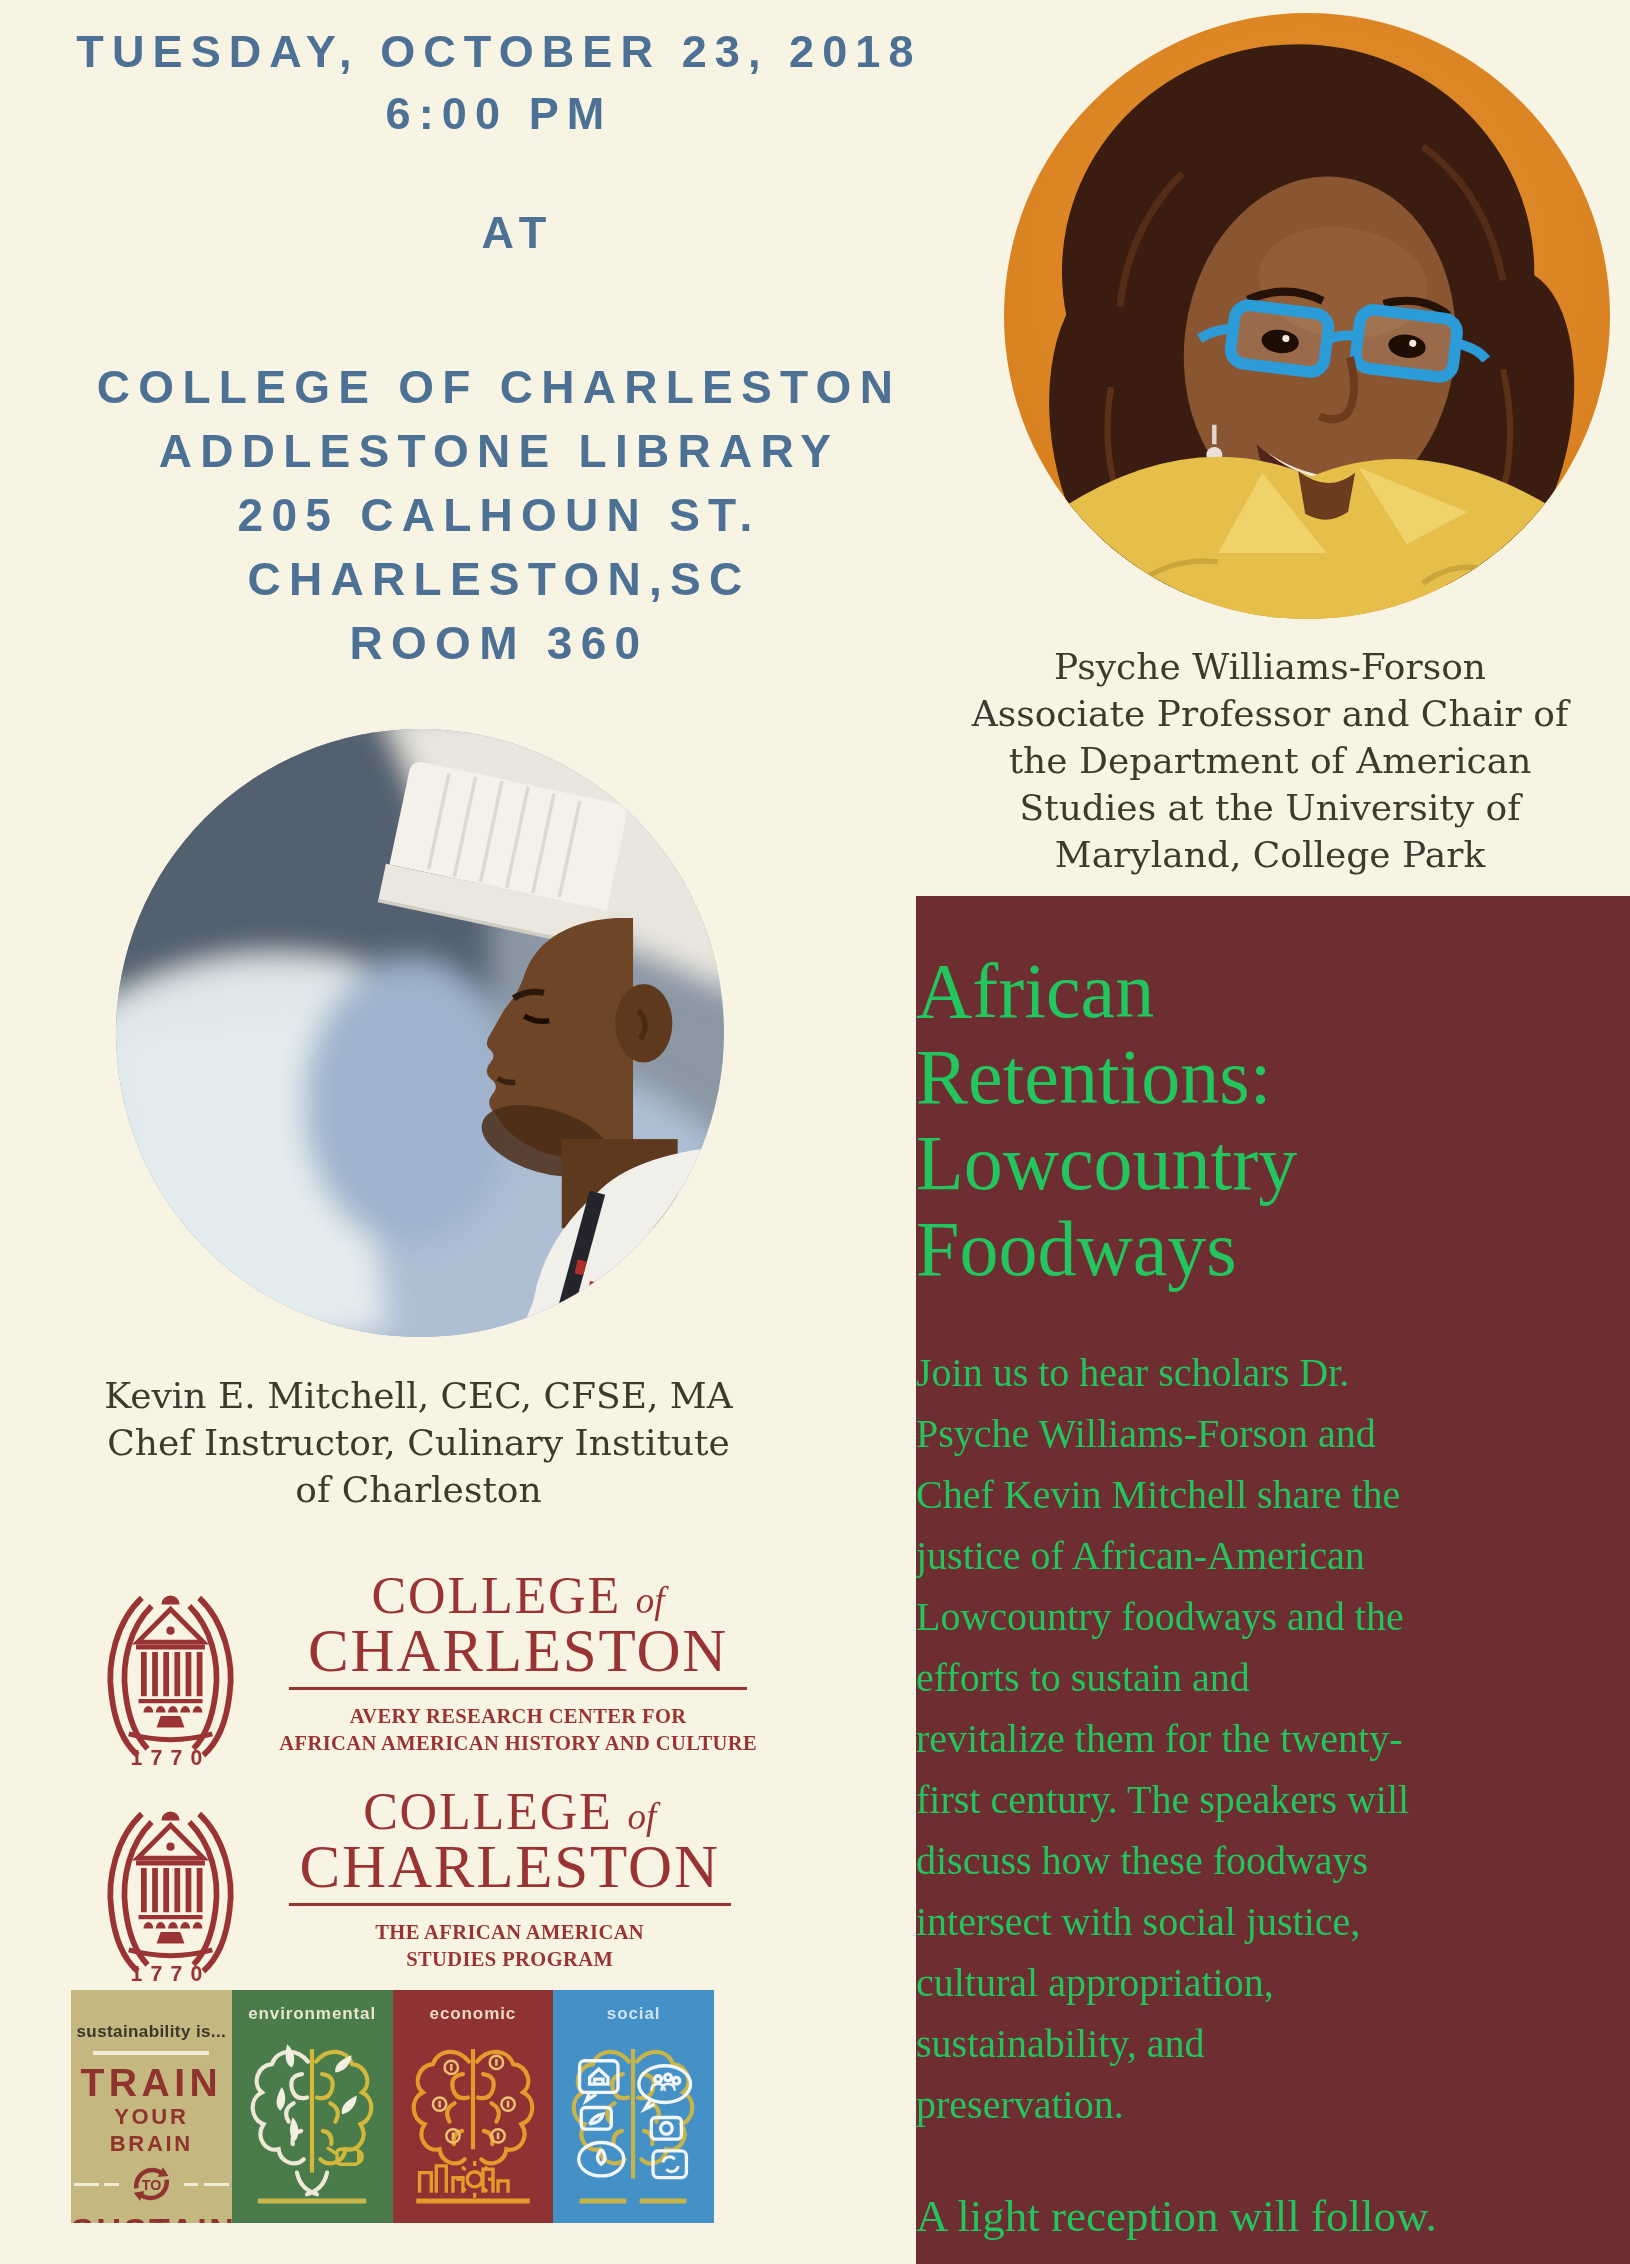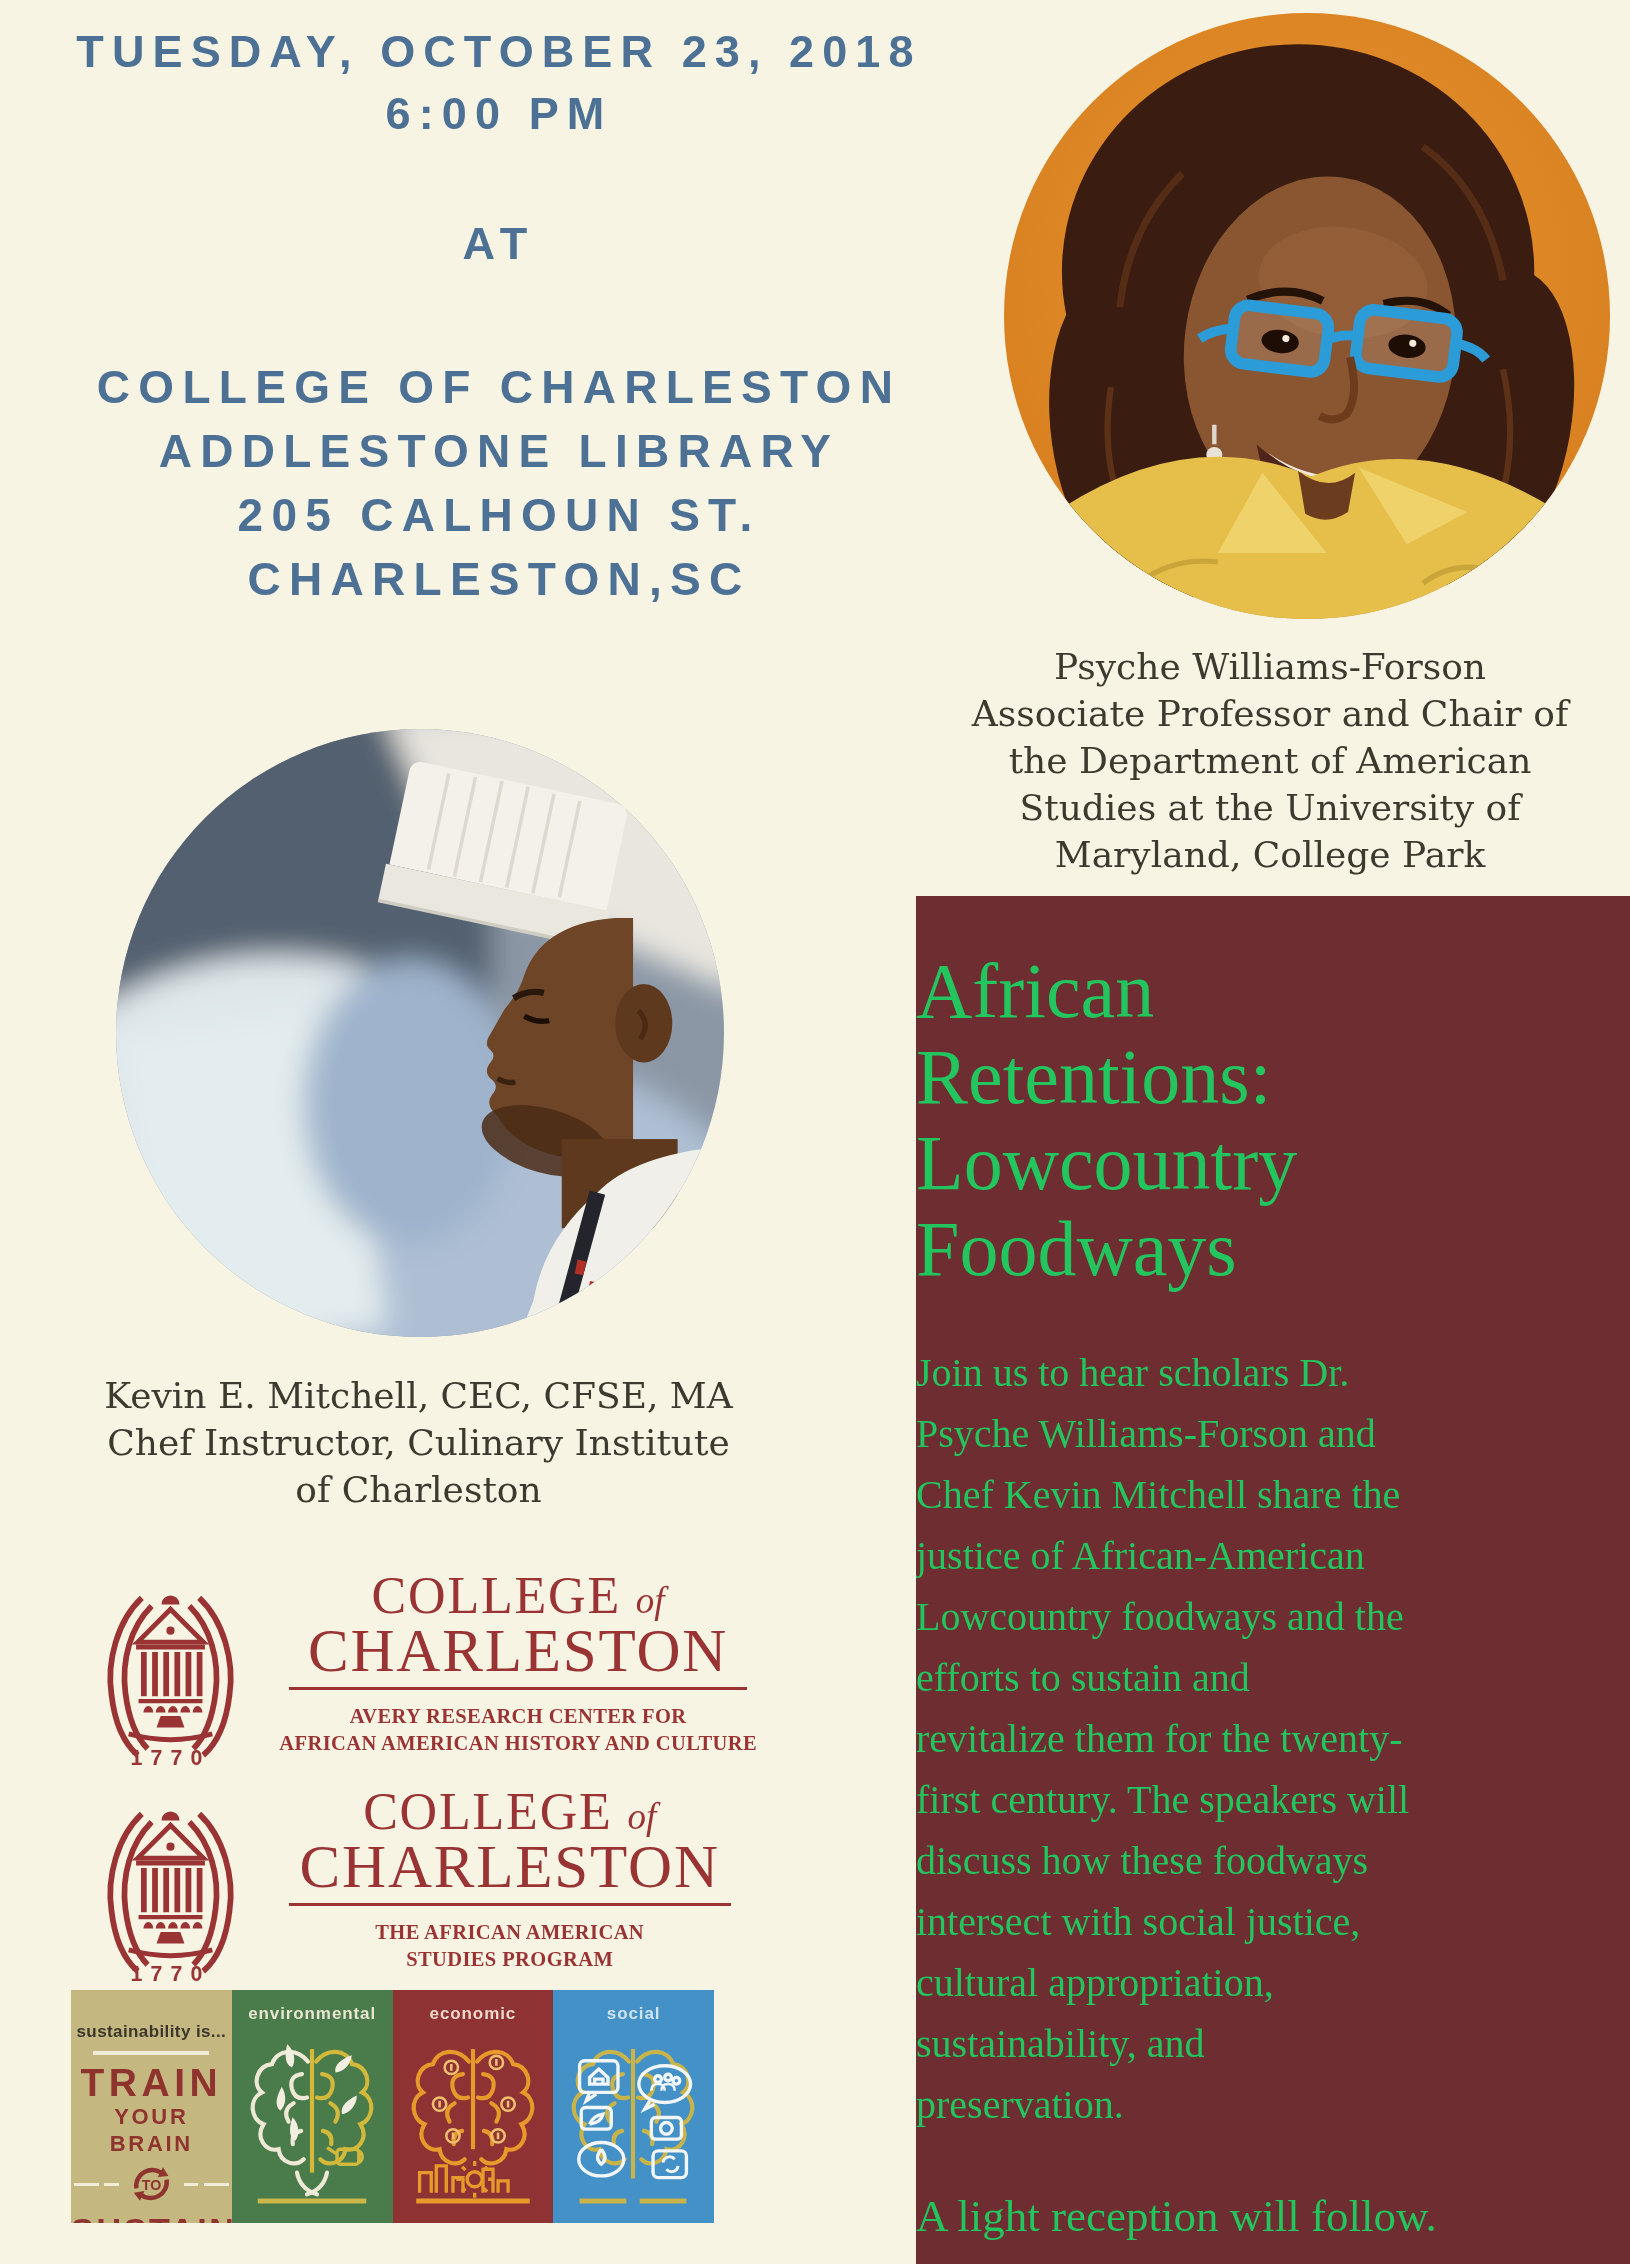--- a/index.html
+++ b/index.html
@@ -62,26 +62,27 @@
 </style>
 </head>
 <body>
 
 <div class="poster">
 
   <div class="abs hdr hdr-date" style="left:0;top:21.4px;width:998px;">
     <div>TUESDAY, OCTOBER 23, 2018</div>
     <div>6:00 PM</div>
   </div>
-  <div class="abs hdr hdr-at" style="left:0;top:218px;width:998px;">AT</div>
+  <div class="abs hdr hdr-at" style="left:0;top:207px;width:998px;padding-left:19px;">AT</div>
   <div class="abs hdr hdr-venue" style="left:0;top:355px;width:998px;">
       <div>COLLEGE OF CHARLESTON</div>
       <div>ADDLESTONE LIBRARY</div>
       <div>205 CALHOUN ST.</div>
       <div>CHARLESTON,SC</div>
+      <div>ROOM 360</div>
     </div>
 
   <div class="abs photo-circle" style="left:1004px;top:13.4px;width:606px;height:606px;">
     <svg width="606" height="606" viewBox="0 0 680 680">
       <defs>
         <radialGradient id="pg" cx="50%" cy="42%" r="70%">
           <stop offset="0%" stop-color="#e79330"></stop>
             <stop offset="100%" stop-color="#d57c1d"></stop>
         </radialGradient>
       </defs>

